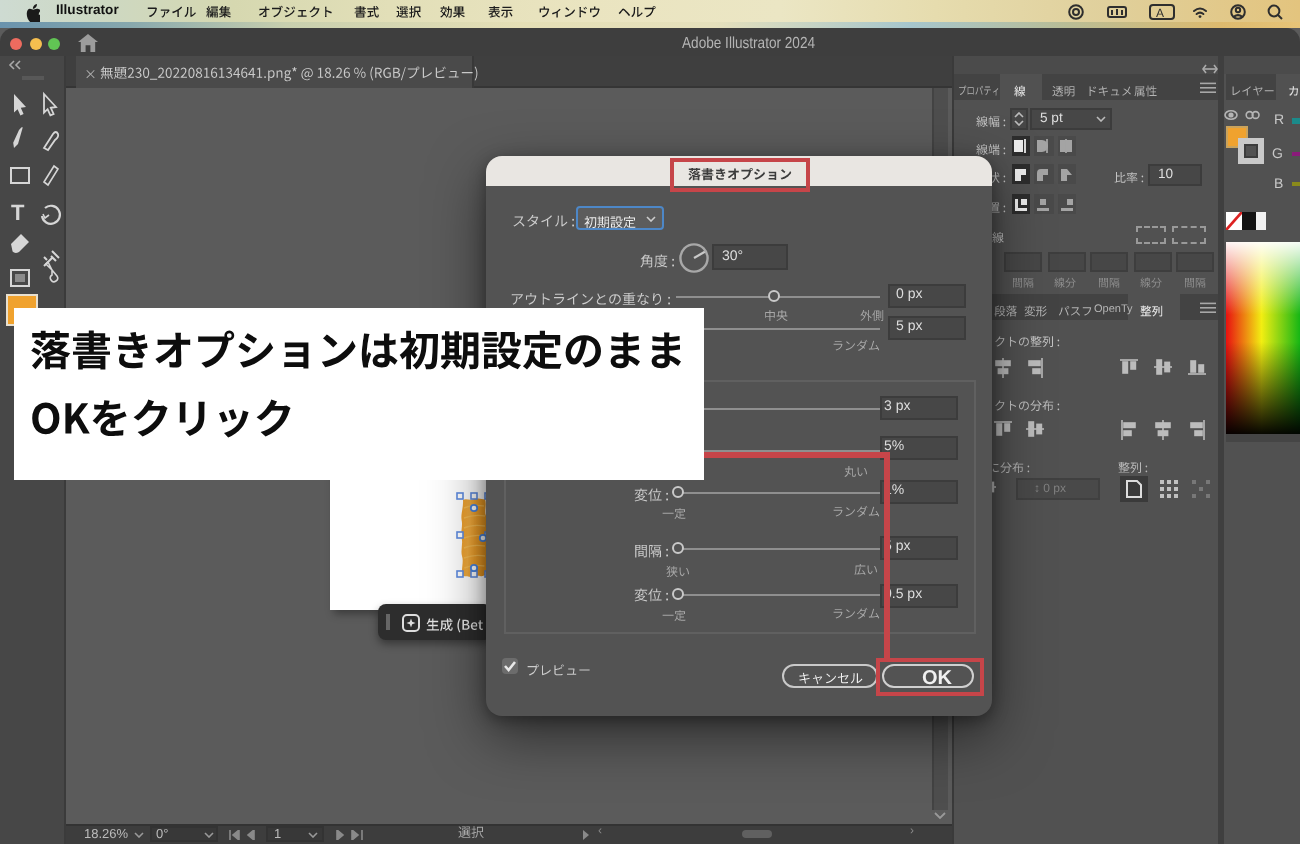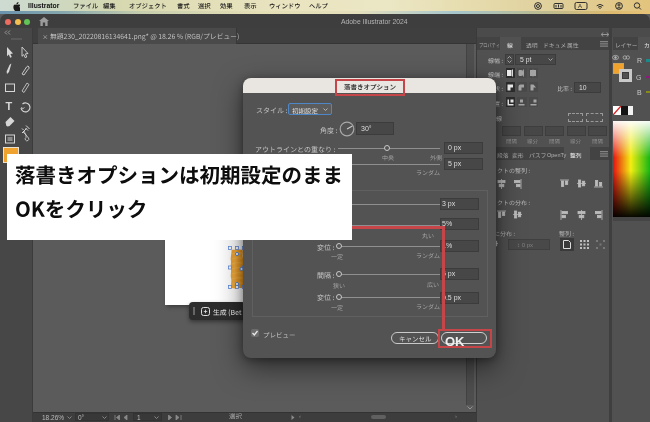--- a/index.html
+++ b/index.html
@@ -579,21 +579,21 @@
     <path d="M1.5 4 L3.3 6 L6.5 2" fill="none" stroke="#e8e8e8" stroke-width="1.3"></path>
   </svg>
 <svg style="position:absolute;left:262.5px;top:329.5px;" width="34" height="11" viewBox="0 0 34 11">
     <path transform="translate(0,7.5)" d="M5.2 -4.7Q5.2 -4.5 5.4 -4.4Q5.5 -4.2 5.7 -4.2Q5.8 -4.2 6.0 -4.4Q6.1 -4.5 6.1 -4.7Q6.1 -4.8 6.0 -5.0Q5.8 -5.1 5.7 -5.1Q5.5 -5.1 5.4 -5.0Q5.2 -4.8 5.2 -4.7ZM4.9 -4.7Q4.9 -4.9 5.0 -5.0Q5.1 -5.2 5.3 -5.3Q5.5 -5.4 5.7 -5.4Q5.9 -5.4 6.0 -5.3Q6.2 -5.2 6.3 -5.0Q6.4 -4.9 6.4 -4.7Q6.4 -4.5 6.3 -4.3Q6.2 -4.1 6.0 -4.0Q5.9 -3.9 5.7 -3.9Q5.5 -3.9 5.3 -4.0Q5.1 -4.1 5.0 -4.3Q4.9 -4.5 4.9 -4.7ZM5.5 -4.2Q5.5 -4.2 5.4 -4.1Q5.4 -4.0 5.4 -3.9Q5.4 -3.7 5.3 -3.3Q5.2 -3.0 5.1 -2.7Q4.9 -2.4 4.8 -2.1Q4.6 -1.8 4.4 -1.5Q4.1 -1.1 3.8 -0.8Q3.4 -0.5 2.9 -0.2Q2.5 0.0 1.9 0.2L1.4 -0.3Q2.1 -0.4 2.5 -0.7Q3.0 -0.9 3.3 -1.2Q3.7 -1.5 4.0 -1.8Q4.2 -2.1 4.4 -2.5Q4.5 -2.9 4.7 -3.2Q4.8 -3.6 4.8 -3.9Q4.7 -3.9 4.5 -3.9Q4.2 -3.9 3.9 -3.9Q3.5 -3.9 3.2 -3.9Q2.8 -3.9 2.4 -3.9Q2.1 -3.9 1.8 -3.9Q1.6 -3.9 1.5 -3.9Q1.3 -3.9 1.1 -3.9Q1.0 -3.9 0.8 -3.9V-4.5Q0.9 -4.5 1.0 -4.5Q1.2 -4.5 1.3 -4.5Q1.4 -4.5 1.5 -4.5Q1.6 -4.5 1.8 -4.5Q2.0 -4.5 2.3 -4.5Q2.5 -4.5 2.8 -4.5Q3.2 -4.5 3.5 -4.5Q3.8 -4.5 4.0 -4.5Q4.3 -4.5 4.5 -4.5Q4.7 -4.5 4.8 -4.5Q4.8 -4.5 4.9 -4.5Q5.0 -4.5 5.1 -4.5Z M7.9 -0.2Q8.0 -0.3 8.0 -0.4Q8.0 -0.4 8.0 -0.5Q8.0 -0.6 8.0 -0.9Q8.0 -1.2 8.0 -1.5Q8.0 -1.9 8.0 -2.3Q8.0 -2.7 8.0 -3.1Q8.0 -3.5 8.0 -3.8Q8.0 -4.1 8.0 -4.2Q8.0 -4.3 8.0 -4.4Q8.0 -4.6 8.0 -4.7Q8.0 -4.8 8.0 -4.8H8.6Q8.6 -4.7 8.6 -4.6Q8.5 -4.4 8.5 -4.2Q8.5 -4.1 8.5 -3.9Q8.5 -3.6 8.5 -3.3Q8.5 -3.0 8.5 -2.6Q8.5 -2.3 8.5 -2.0Q8.5 -1.6 8.5 -1.3Q8.5 -1.0 8.5 -0.8Q8.5 -0.6 8.5 -0.6Q9.0 -0.7 9.5 -0.9Q10.0 -1.1 10.5 -1.4Q11.0 -1.7 11.4 -2.0Q11.8 -2.4 12.1 -2.8L12.4 -2.3Q11.8 -1.5 10.8 -0.9Q9.8 -0.4 8.6 0.0Q8.5 0.0 8.5 0.0Q8.4 0.1 8.3 0.1Z M17.7 -5.1Q17.8 -5.0 17.9 -4.8Q18.0 -4.7 18.1 -4.5Q18.2 -4.3 18.3 -4.2L17.9 -4.0Q17.8 -4.2 17.7 -4.5Q17.5 -4.8 17.4 -4.9ZM18.4 -5.4Q18.5 -5.2 18.6 -5.1Q18.7 -4.9 18.8 -4.8Q18.9 -4.6 19.0 -4.5L18.6 -4.3Q18.5 -4.5 18.4 -4.8Q18.2 -5.0 18.1 -5.2ZM14.8 -4.9Q14.8 -4.8 14.8 -4.6Q14.8 -4.5 14.8 -4.4Q14.8 -4.3 14.8 -4.0Q14.8 -3.8 14.8 -3.4Q14.8 -3.1 14.8 -2.7Q14.8 -2.3 14.8 -1.9Q14.8 -1.6 14.8 -1.3Q14.8 -1.0 14.8 -0.9Q14.8 -0.7 14.9 -0.6Q15.0 -0.5 15.2 -0.4Q15.4 -0.4 15.6 -0.4Q15.9 -0.4 16.1 -0.4Q16.4 -0.4 16.7 -0.4Q17.0 -0.4 17.3 -0.4Q17.6 -0.5 17.8 -0.5Q18.1 -0.5 18.3 -0.6V0.0Q18.0 0.0 17.6 0.1Q17.3 0.1 16.8 0.1Q16.4 0.1 16.1 0.1Q15.8 0.1 15.5 0.1Q15.2 0.1 15.0 0.1Q14.7 0.0 14.5 -0.2Q14.2 -0.4 14.2 -0.8Q14.2 -0.9 14.2 -1.2Q14.2 -1.5 14.2 -1.9Q14.2 -2.3 14.2 -2.7Q14.2 -3.1 14.2 -3.4Q14.2 -3.8 14.2 -4.0Q14.2 -4.3 14.2 -4.4Q14.2 -4.4 14.2 -4.5Q14.2 -4.6 14.2 -4.7Q14.2 -4.8 14.2 -4.9ZM14.5 -2.8Q14.8 -2.9 15.2 -3.0Q15.5 -3.1 15.9 -3.2Q16.3 -3.3 16.6 -3.4Q17.0 -3.6 17.3 -3.7Q17.4 -3.7 17.5 -3.8Q17.7 -3.9 17.8 -4.0L18.1 -3.4Q17.9 -3.4 17.7 -3.3Q17.6 -3.2 17.4 -3.2Q17.1 -3.1 16.8 -2.9Q16.4 -2.8 16.0 -2.7Q15.6 -2.6 15.2 -2.5Q14.8 -2.4 14.5 -2.3Z M24.3 -3.1Q24.3 -3.0 24.3 -3.0Q24.3 -2.9 24.2 -2.9Q24.2 -2.7 24.2 -2.5Q24.2 -2.2 24.1 -1.9Q24.1 -1.6 24.0 -1.3Q24.0 -1.0 23.9 -0.8Q23.9 -0.5 23.9 -0.4H23.3Q23.4 -0.5 23.4 -0.7Q23.4 -1.0 23.5 -1.2Q23.5 -1.5 23.6 -1.8Q23.6 -2.1 23.6 -2.4Q23.7 -2.6 23.7 -2.7Q23.5 -2.7 23.3 -2.7Q23.1 -2.7 22.8 -2.7Q22.5 -2.7 22.3 -2.7Q22.0 -2.7 21.8 -2.7Q21.7 -2.7 21.6 -2.7Q21.5 -2.7 21.3 -2.7Q21.2 -2.7 21.1 -2.7V-3.3Q21.2 -3.3 21.2 -3.3Q21.3 -3.2 21.4 -3.2Q21.5 -3.2 21.6 -3.2Q21.7 -3.2 21.9 -3.2Q22.0 -3.2 22.3 -3.2Q22.5 -3.2 22.8 -3.2Q23.0 -3.2 23.3 -3.2Q23.5 -3.2 23.6 -3.2Q23.6 -3.2 23.7 -3.2Q23.8 -3.3 23.8 -3.3Q23.9 -3.3 23.9 -3.3ZM20.5 -0.6Q20.6 -0.6 20.7 -0.6Q20.9 -0.6 21.0 -0.6Q21.1 -0.6 21.4 -0.6Q21.6 -0.6 22.0 -0.6Q22.4 -0.6 22.8 -0.6Q23.2 -0.6 23.6 -0.6Q23.9 -0.6 24.2 -0.6Q24.5 -0.6 24.6 -0.6Q24.7 -0.6 24.8 -0.6Q25.0 -0.6 25.1 -0.6V-0.1Q25.0 -0.1 24.9 -0.1Q24.8 -0.1 24.7 -0.1Q24.6 -0.1 24.6 -0.1Q24.5 -0.1 24.2 -0.1Q23.9 -0.1 23.6 -0.1Q23.2 -0.1 22.8 -0.1Q22.4 -0.1 22.0 -0.1Q21.6 -0.1 21.4 -0.1Q21.1 -0.1 21.0 -0.1Q20.9 -0.1 20.7 -0.1Q20.6 -0.1 20.5 -0.1Z M26.7 -2.8Q26.8 -2.8 26.9 -2.8Q27.0 -2.8 27.2 -2.8Q27.4 -2.8 27.6 -2.8Q27.7 -2.8 27.9 -2.8Q28.1 -2.8 28.4 -2.8Q28.7 -2.8 29.0 -2.8Q29.3 -2.8 29.7 -2.8Q30.0 -2.8 30.3 -2.8Q30.6 -2.8 30.8 -2.8Q31.0 -2.8 31.1 -2.8Q31.4 -2.8 31.5 -2.8Q31.7 -2.8 31.8 -2.8V-2.2Q31.7 -2.2 31.5 -2.2Q31.4 -2.2 31.1 -2.2Q31.0 -2.2 30.8 -2.2Q30.6 -2.2 30.3 -2.2Q30.0 -2.2 29.7 -2.2Q29.3 -2.2 29.0 -2.2Q28.7 -2.2 28.4 -2.2Q28.1 -2.2 27.9 -2.2Q27.7 -2.2 27.6 -2.2Q27.3 -2.2 27.1 -2.2Q26.8 -2.2 26.7 -2.2Z" fill="#cccccc"></path>
   </svg>
 <div class="ab" style="left:391px;top:332px;width:48px;height:11.5px;border:1px solid #c9c9c9;border-radius:6px"></div>
 <svg style="position:absolute;left:398.5px;top:333.5px;" width="34" height="11" viewBox="0 0 34 11">
     <path transform="translate(0,7.5)" d="M2.5 -4.6Q2.5 -4.7 2.5 -4.8Q2.5 -4.9 2.4 -5.0L3.0 -5.1Q3.0 -5.1 3.0 -4.9Q3.1 -4.8 3.1 -4.7Q3.1 -4.6 3.1 -4.4Q3.2 -4.2 3.2 -3.8Q3.3 -3.4 3.4 -3.0Q3.5 -2.6 3.6 -2.2Q3.6 -1.8 3.7 -1.4Q3.8 -1.0 3.8 -0.8Q3.9 -0.5 3.9 -0.4Q3.9 -0.3 4.0 -0.1Q4.0 0.0 4.1 0.2L3.5 0.3Q3.5 0.1 3.4 -0.0Q3.4 -0.2 3.4 -0.3Q3.4 -0.4 3.3 -0.7Q3.3 -0.9 3.2 -1.3Q3.1 -1.6 3.0 -2.1Q3.0 -2.5 2.9 -2.9Q2.8 -3.3 2.7 -3.7Q2.7 -4.0 2.6 -4.3Q2.6 -4.5 2.5 -4.6ZM0.7 -3.7Q0.8 -3.7 1.0 -3.7Q1.1 -3.7 1.3 -3.7Q1.4 -3.7 1.7 -3.8Q1.9 -3.8 2.3 -3.8Q2.6 -3.9 3.0 -4.0Q3.3 -4.0 3.7 -4.1Q4.0 -4.1 4.3 -4.2Q4.5 -4.2 4.7 -4.2Q4.8 -4.3 5.0 -4.3Q5.1 -4.3 5.2 -4.4L5.3 -3.8Q5.2 -3.8 5.1 -3.8Q4.9 -3.8 4.8 -3.7Q4.6 -3.7 4.4 -3.7Q4.1 -3.6 3.7 -3.6Q3.4 -3.5 3.0 -3.5Q2.7 -3.4 2.3 -3.4Q2.0 -3.3 1.8 -3.3Q1.5 -3.2 1.4 -3.2Q1.2 -3.2 1.1 -3.1Q1.0 -3.1 0.8 -3.1ZM0.7 -1.8Q0.8 -1.8 1.0 -1.8Q1.1 -1.8 1.3 -1.8Q1.4 -1.9 1.7 -1.9Q2.0 -2.0 2.4 -2.0Q2.8 -2.1 3.2 -2.1Q3.6 -2.2 4.0 -2.3Q4.3 -2.3 4.6 -2.4Q5.0 -2.4 5.2 -2.5Q5.3 -2.5 5.5 -2.5Q5.6 -2.6 5.7 -2.6L5.8 -2.1Q5.7 -2.1 5.6 -2.0Q5.4 -2.0 5.3 -2.0Q5.0 -1.9 4.7 -1.9Q4.4 -1.8 4.0 -1.8Q3.6 -1.7 3.2 -1.6Q2.9 -1.6 2.5 -1.5Q2.1 -1.5 1.8 -1.4Q1.6 -1.4 1.4 -1.3Q1.2 -1.3 1.1 -1.3Q0.9 -1.2 0.8 -1.2Z M9.0 -4.0Q9.0 -3.9 9.0 -3.8Q9.1 -3.7 9.1 -3.6Q9.1 -3.4 9.2 -3.1Q9.3 -2.9 9.4 -2.5Q9.5 -2.1 9.6 -1.7Q9.7 -1.4 9.8 -1.0Q9.9 -0.6 10.0 -0.4Q10.1 -0.1 10.1 -0.0Q10.1 0.1 10.1 0.1Q10.2 0.2 10.2 0.3Q10.2 0.4 10.2 0.4L9.7 0.6Q9.7 0.5 9.6 0.4Q9.6 0.2 9.6 0.1Q9.5 -0.0 9.5 -0.3Q9.4 -0.5 9.3 -0.9Q9.2 -1.3 9.1 -1.7Q9.0 -2.1 8.9 -2.4Q8.8 -2.8 8.7 -3.1Q8.6 -3.3 8.6 -3.5Q8.6 -3.6 8.5 -3.7Q8.5 -3.8 8.4 -3.8ZM12.1 -3.1Q12.0 -2.9 11.9 -2.6Q11.7 -2.4 11.5 -2.1Q11.3 -1.8 11.1 -1.6Q10.9 -1.4 10.7 -1.2L10.3 -1.4Q10.5 -1.6 10.7 -1.8Q10.9 -2.1 11.1 -2.3Q11.3 -2.6 11.4 -2.8Q11.3 -2.7 11.1 -2.7Q10.9 -2.7 10.6 -2.6Q10.3 -2.5 9.9 -2.5Q9.6 -2.4 9.2 -2.3Q8.8 -2.2 8.5 -2.2Q8.2 -2.1 7.9 -2.1Q7.7 -2.0 7.6 -2.0L7.5 -2.5Q7.6 -2.5 7.7 -2.5Q7.9 -2.5 8.0 -2.6Q8.1 -2.6 8.3 -2.6Q8.5 -2.6 8.8 -2.7Q9.1 -2.8 9.4 -2.8Q9.8 -2.9 10.1 -3.0Q10.4 -3.0 10.7 -3.1Q11.0 -3.1 11.3 -3.2Q11.5 -3.2 11.5 -3.2Q11.6 -3.3 11.7 -3.3Q11.7 -3.3 11.8 -3.3Z M14.5 -4.8Q14.6 -4.6 14.9 -4.5Q15.1 -4.3 15.3 -4.1Q15.6 -3.9 15.8 -3.7Q16.0 -3.6 16.1 -3.4L15.7 -3.0Q15.6 -3.1 15.4 -3.3Q15.2 -3.5 15.0 -3.7Q14.7 -3.9 14.5 -4.1Q14.3 -4.2 14.1 -4.4ZM13.9 -0.4Q14.5 -0.5 15.0 -0.6Q15.4 -0.8 15.8 -1.0Q16.2 -1.2 16.5 -1.4Q17.0 -1.7 17.4 -2.1Q17.9 -2.5 18.2 -2.9Q18.5 -3.4 18.7 -3.8L19.0 -3.2Q18.8 -2.8 18.5 -2.4Q18.1 -2.0 17.7 -1.6Q17.3 -1.2 16.8 -0.9Q16.5 -0.7 16.1 -0.5Q15.7 -0.3 15.3 -0.1Q14.8 0.0 14.3 0.1Z M21.5 -0.8Q21.5 -1.0 21.5 -1.3Q21.5 -1.5 21.5 -1.9Q21.5 -2.2 21.5 -2.6Q21.5 -3.0 21.5 -3.3Q21.5 -3.7 21.5 -4.0Q21.5 -4.3 21.5 -4.4Q21.5 -4.5 21.5 -4.6Q21.5 -4.7 21.5 -4.8Q21.5 -4.9 21.4 -5.0H22.1Q22.0 -4.9 22.0 -4.7Q22.0 -4.6 22.0 -4.4Q22.0 -4.3 22.0 -4.0Q22.0 -3.7 22.0 -3.4Q22.0 -3.0 22.0 -2.7Q22.0 -2.3 22.0 -2.0Q22.0 -1.7 22.0 -1.4Q22.0 -1.1 22.0 -1.0Q22.0 -0.8 22.1 -0.6Q22.2 -0.5 22.4 -0.4Q22.6 -0.4 23.0 -0.4Q23.3 -0.4 23.7 -0.4Q24.0 -0.4 24.3 -0.5Q24.7 -0.5 25.0 -0.6L25.0 -0.0Q24.7 0.0 24.4 0.1Q24.0 0.1 23.7 0.1Q23.3 0.1 22.9 0.1Q22.5 0.1 22.2 0.1Q21.9 0.0 21.7 -0.1Q21.6 -0.2 21.5 -0.4Q21.5 -0.6 21.5 -0.8ZM25.3 -3.7Q25.2 -3.7 25.2 -3.6Q25.1 -3.5 25.1 -3.5Q25.0 -3.3 24.8 -3.0Q24.7 -2.8 24.5 -2.5Q24.3 -2.3 24.2 -2.0Q24.0 -1.8 23.8 -1.6L23.3 -1.9Q23.6 -2.1 23.8 -2.4Q24.0 -2.7 24.2 -2.9Q24.4 -3.2 24.5 -3.4Q24.4 -3.4 24.2 -3.3Q24.0 -3.3 23.6 -3.2Q23.3 -3.2 22.9 -3.1Q22.5 -3.0 22.0 -2.9Q21.6 -2.8 21.2 -2.7Q20.8 -2.7 20.5 -2.6Q20.2 -2.5 20.0 -2.5L19.9 -3.0Q20.1 -3.1 20.4 -3.1Q20.7 -3.2 21.1 -3.2Q21.5 -3.3 21.9 -3.4Q22.3 -3.5 22.8 -3.6Q23.2 -3.6 23.5 -3.7Q23.9 -3.8 24.2 -3.8Q24.4 -3.9 24.5 -3.9Q24.6 -3.9 24.7 -4.0Q24.8 -4.0 24.9 -4.0Z M29.4 -0.1Q29.4 -0.2 29.4 -0.3Q29.4 -0.4 29.4 -0.5Q29.4 -0.6 29.4 -0.8Q29.4 -1.0 29.4 -1.3Q29.4 -1.7 29.4 -2.0Q29.4 -2.4 29.4 -2.8Q29.4 -3.2 29.4 -3.5Q29.4 -3.8 29.4 -4.1Q29.4 -4.3 29.4 -4.4Q29.4 -4.6 29.4 -4.7Q29.4 -4.8 29.4 -4.9H30.0Q30.0 -4.8 30.0 -4.7Q30.0 -4.6 30.0 -4.4Q30.0 -4.3 30.0 -4.1Q30.0 -3.8 30.0 -3.5Q30.0 -3.2 30.0 -2.8Q30.0 -2.4 30.0 -2.1Q30.0 -1.7 30.0 -1.4Q30.0 -1.1 30.0 -0.9Q30.0 -0.7 30.0 -0.6Q30.3 -0.8 30.6 -1.0Q31.0 -1.3 31.3 -1.6Q31.6 -1.9 31.9 -2.2L32.2 -1.8Q31.9 -1.4 31.5 -1.1Q31.2 -0.7 30.8 -0.5Q30.4 -0.2 30.0 0.0Q29.9 0.0 29.8 0.1Q29.8 0.1 29.7 0.1ZM26.4 -0.2Q26.8 -0.5 27.1 -0.9Q27.4 -1.3 27.6 -1.8Q27.6 -2.0 27.7 -2.3Q27.7 -2.7 27.7 -3.0Q27.7 -3.4 27.7 -3.8Q27.8 -4.1 27.8 -4.4Q27.8 -4.5 27.7 -4.6Q27.7 -4.8 27.7 -4.9H28.3Q28.3 -4.8 28.3 -4.7Q28.3 -4.7 28.3 -4.6Q28.3 -4.5 28.3 -4.4Q28.3 -4.1 28.3 -3.7Q28.3 -3.4 28.2 -3.0Q28.2 -2.6 28.2 -2.2Q28.1 -1.9 28.1 -1.6Q27.9 -1.1 27.6 -0.6Q27.3 -0.2 26.9 0.2Z" fill="#eeeeee"></path>
   </svg>
 <div class="ab" style="left:441px;top:332px;width:46px;height:11.5px;border:1px solid #d0d0d0;border-radius:6px"></div>
-<div class="ab" style="left:445px;top:333.5px;font-size:13px;font-weight:bold;color:#f0f0f0">OK</div>
+<div class="ab" style="left:461px;top:333.5px;font-size:10px;font-weight:bold;color:#f0f0f0">OK</div>
 <div class="ab" style="left:7px;top:154px;width:345px;height:86px;background:#ffffff"></div>
 <svg style="position:absolute;left:15px;top:159.2px;" width="330" height="31" viewBox="0 0 330 31">
     <path transform="translate(0,23.8)" d="M9.3 -0.9H16.1V1.0H9.3ZM10.4 -11.9H16.8V-10.1H10.4ZM7.6 -4.6H17.8V1.8H15.4V-2.7H10.0V1.8H7.6ZM10.4 -10.4Q11.2 -9.7 12.3 -9.1Q13.4 -8.4 14.7 -7.9Q16.0 -7.3 17.4 -6.9Q18.8 -6.5 20.2 -6.2Q19.8 -5.9 19.4 -5.3Q19.0 -4.7 18.7 -4.2Q17.3 -4.6 15.9 -5.1Q14.5 -5.6 13.1 -6.3Q11.8 -6.9 10.6 -7.7Q9.4 -8.5 8.5 -9.4ZM16.3 -11.9H16.8L17.1 -12.0L18.7 -11.0Q17.8 -9.6 16.5 -8.5Q15.2 -7.4 13.6 -6.5Q12.0 -5.6 10.3 -5.0Q8.6 -4.3 6.8 -3.9Q6.6 -4.3 6.3 -4.9Q5.9 -5.5 5.6 -5.9Q7.2 -6.2 8.8 -6.7Q10.5 -7.2 11.9 -8.0Q13.4 -8.7 14.5 -9.6Q15.7 -10.5 16.3 -11.5ZM1.0 -0.1Q1.6 -0.6 2.3 -1.4Q3.0 -2.1 3.7 -3.0Q4.4 -3.9 5.1 -4.7L6.6 -2.9Q6.0 -2.2 5.3 -1.3Q4.7 -0.5 4.0 0.3Q3.4 1.1 2.7 1.8ZM1.9 -11.5 3.3 -13.1Q3.9 -12.9 4.5 -12.5Q5.2 -12.1 5.8 -11.8Q6.4 -11.4 6.9 -11.1L5.4 -9.3Q5.0 -9.6 4.4 -10.0Q3.8 -10.3 3.1 -10.7Q2.5 -11.1 1.9 -11.5ZM0.6 -7.4 2.0 -9.1Q2.6 -8.8 3.3 -8.4Q3.9 -8.1 4.6 -7.7Q5.2 -7.3 5.6 -7.0L4.1 -5.1Q3.7 -5.5 3.1 -5.9Q2.5 -6.3 1.9 -6.7Q1.2 -7.1 0.6 -7.4ZM10.2 -13.3 12.5 -12.8Q11.5 -11.3 10.2 -9.8Q9.0 -8.4 7.3 -7.1Q7.0 -7.5 6.5 -7.9Q6.0 -8.4 5.6 -8.6Q7.1 -9.6 8.3 -10.9Q9.5 -12.2 10.2 -13.3ZM5.4 -17.4H7.8V-12.8H5.4ZM12.5 -17.4H14.9V-12.8H12.5ZM1.1 -16.3H19.4V-14.1H1.1Z M24.1 -4.8H37.7V1.9H35.2V-3.2H26.4V1.9H24.1ZM25.3 -2.5H36.1V-1.1H25.3ZM25.3 -0.3H36.1V1.3H25.3ZM29.4 -17.5H31.9V-6.0H29.4ZM23.6 -16.2H37.6V-10.1H23.4V-11.5H35.2V-14.7H23.6ZM21.5 -14.0H40.0V-12.3H21.5ZM22.9 -9.4H38.5V-7.9H22.9ZM21.5 -7.1H40.0V-5.4H21.5Z M44.4 -14.7Q46.6 -14.5 48.5 -14.4Q50.4 -14.4 52.0 -14.5Q53.4 -14.6 54.7 -14.8Q56.0 -15.1 57.3 -15.5L57.6 -13.1Q56.5 -12.8 55.2 -12.6Q53.9 -12.4 52.6 -12.2Q51.0 -12.1 48.9 -12.1Q46.9 -12.1 44.5 -12.4ZM44.0 -10.4Q45.9 -10.2 47.6 -10.2Q49.3 -10.1 50.8 -10.2Q52.3 -10.2 53.5 -10.4Q55.1 -10.5 56.3 -10.8Q57.5 -11.0 58.4 -11.3L58.8 -8.9Q57.9 -8.7 56.8 -8.4Q55.7 -8.2 54.4 -8.1Q53.1 -8.0 51.4 -7.9Q49.7 -7.8 47.9 -7.9Q46.0 -7.9 44.1 -8.0ZM50.8 -14.1Q50.7 -14.7 50.5 -15.3Q50.3 -15.8 50.1 -16.4L52.9 -16.8Q53.0 -15.8 53.2 -14.8Q53.4 -13.9 53.6 -13.1Q53.9 -12.2 54.1 -11.4Q54.4 -10.7 54.8 -9.8Q55.2 -8.9 55.7 -8.0Q56.1 -7.1 56.6 -6.4Q56.8 -6.1 57.0 -5.9Q57.2 -5.6 57.5 -5.4L56.3 -3.5Q55.7 -3.6 54.8 -3.7Q54.0 -3.8 53.1 -4.0Q52.2 -4.1 51.4 -4.1L51.6 -6.1Q52.3 -6.0 53.0 -6.0Q53.7 -5.9 54.2 -5.9Q53.4 -7.2 52.8 -8.5Q52.2 -9.8 51.8 -11.0Q51.6 -11.7 51.4 -12.2Q51.2 -12.7 51.1 -13.2Q51.0 -13.6 50.8 -14.1ZM47.9 -5.7Q47.6 -5.1 47.3 -4.6Q47.0 -4.1 47.0 -3.4Q47.0 -2.3 48.1 -1.8Q49.1 -1.3 51.2 -1.3Q52.6 -1.3 53.9 -1.4Q55.2 -1.5 56.3 -1.7L56.2 0.9Q55.1 1.1 53.8 1.2Q52.4 1.3 51.2 1.3Q49.1 1.3 47.7 0.9Q46.2 0.4 45.3 -0.5Q44.5 -1.4 44.5 -2.8Q44.5 -3.8 44.8 -4.6Q45.0 -5.4 45.4 -6.1Z M75.5 -16.4Q75.5 -16.0 75.4 -15.4Q75.4 -14.8 75.4 -14.3Q75.4 -13.5 75.4 -12.5Q75.5 -11.5 75.5 -10.3Q75.5 -9.2 75.5 -8.0Q75.6 -6.9 75.6 -5.7Q75.6 -4.5 75.6 -3.4Q75.6 -2.2 75.7 -1.2Q75.7 -0.2 75.1 0.3Q74.5 0.9 73.4 0.9Q72.4 0.9 71.6 0.9Q70.7 0.8 69.8 0.8L69.6 -1.9Q70.3 -1.8 71.0 -1.7Q71.8 -1.7 72.3 -1.7Q72.7 -1.7 72.9 -1.9Q73.0 -2.1 73.0 -2.5Q73.0 -3.2 73.0 -4.1Q73.0 -5.0 73.0 -6.1Q73.0 -7.1 73.0 -8.2Q73.0 -9.3 72.9 -10.4Q72.9 -11.5 72.9 -12.5Q72.9 -13.5 72.8 -14.3Q72.8 -15.0 72.7 -15.5Q72.7 -16.0 72.6 -16.4ZM63.8 -13.0Q64.3 -13.0 64.9 -12.9Q65.6 -12.9 66.1 -12.9Q66.4 -12.9 67.1 -12.9Q67.9 -12.9 68.9 -12.9Q69.9 -12.9 71.1 -12.9Q72.2 -12.9 73.3 -12.9Q74.5 -12.9 75.4 -12.9Q76.4 -12.9 77.1 -12.9Q77.8 -12.9 78.0 -12.9Q78.5 -12.9 79.1 -12.9Q79.8 -13.0 80.1 -13.0V-10.3Q79.6 -10.3 79.1 -10.4Q78.5 -10.4 78.1 -10.4Q77.9 -10.4 77.3 -10.4Q76.6 -10.4 75.6 -10.4Q74.6 -10.4 73.4 -10.4Q72.3 -10.4 71.1 -10.4Q69.9 -10.4 68.9 -10.4Q67.8 -10.4 67.1 -10.4Q66.4 -10.4 66.2 -10.4Q65.6 -10.4 65.0 -10.3Q64.4 -10.3 63.8 -10.3ZM62.7 -3.3Q64.3 -4.0 65.8 -5.0Q67.2 -5.9 68.5 -6.9Q69.7 -7.9 70.6 -9.0Q71.5 -10.0 72.1 -10.9L73.4 -10.9L73.4 -8.7Q72.8 -7.7 71.9 -6.7Q70.9 -5.7 69.7 -4.7Q68.5 -3.6 67.2 -2.7Q65.9 -1.8 64.6 -1.1Z M98.5 -15.0Q98.5 -14.5 98.8 -14.2Q99.2 -13.9 99.7 -13.9Q100.2 -13.9 100.5 -14.2Q100.8 -14.5 100.8 -15.0Q100.8 -15.5 100.5 -15.9Q100.2 -16.2 99.7 -16.2Q99.2 -16.2 98.8 -15.9Q98.5 -15.5 98.5 -15.0ZM97.2 -15.0Q97.2 -15.7 97.5 -16.3Q97.9 -16.8 98.4 -17.2Q99.0 -17.5 99.7 -17.5Q100.3 -17.5 100.9 -17.2Q101.4 -16.8 101.8 -16.3Q102.1 -15.7 102.1 -15.0Q102.1 -14.4 101.8 -13.8Q101.4 -13.3 100.9 -12.9Q100.3 -12.6 99.7 -12.6Q99.0 -12.6 98.4 -12.9Q97.9 -13.3 97.5 -13.8Q97.2 -14.4 97.2 -15.0ZM99.7 -13.4Q99.6 -13.1 99.4 -12.7Q99.3 -12.3 99.2 -12.0Q99.1 -11.2 98.8 -10.3Q98.5 -9.4 98.2 -8.4Q97.8 -7.4 97.3 -6.4Q96.8 -5.4 96.2 -4.5Q95.2 -3.3 94.0 -2.2Q92.8 -1.2 91.3 -0.3Q89.8 0.5 87.9 1.1L85.7 -1.3Q87.7 -1.8 89.2 -2.5Q90.7 -3.2 91.8 -4.2Q92.9 -5.1 93.7 -6.1Q94.4 -7.0 94.9 -8.0Q95.4 -9.0 95.7 -10.0Q96.0 -11.0 96.1 -11.9Q95.8 -11.9 95.1 -11.9Q94.4 -11.9 93.5 -11.9Q92.5 -11.9 91.5 -11.9Q90.4 -11.9 89.5 -11.9Q88.5 -11.9 87.7 -11.9Q87.0 -11.9 86.6 -11.9Q85.9 -11.9 85.2 -11.9Q84.5 -11.9 84.1 -11.8V-14.7Q84.5 -14.7 84.9 -14.6Q85.3 -14.6 85.8 -14.6Q86.3 -14.6 86.6 -14.6Q86.9 -14.6 87.5 -14.6Q88.1 -14.6 88.9 -14.6Q89.7 -14.6 90.6 -14.6Q91.5 -14.6 92.3 -14.6Q93.2 -14.6 94.0 -14.6Q94.7 -14.6 95.3 -14.6Q95.8 -14.6 96.1 -14.6Q96.4 -14.6 96.8 -14.6Q97.3 -14.6 97.7 -14.7Z M108.8 -16.2Q109.3 -16.0 110.0 -15.6Q110.6 -15.2 111.3 -14.8Q111.9 -14.3 112.5 -14.0Q113.1 -13.6 113.5 -13.3L112.0 -11.0Q111.6 -11.3 111.0 -11.7Q110.4 -12.1 109.7 -12.5Q109.1 -12.9 108.5 -13.3Q107.8 -13.7 107.3 -14.0ZM105.0 -1.7Q106.2 -1.9 107.4 -2.2Q108.6 -2.5 109.7 -2.9Q110.9 -3.4 112.0 -4.0Q113.7 -5.0 115.3 -6.2Q116.8 -7.4 118.0 -8.8Q119.2 -10.2 120.0 -11.7L121.6 -8.9Q120.1 -6.8 118.0 -4.9Q115.9 -3.0 113.4 -1.5Q112.4 -0.9 111.1 -0.4Q109.9 0.1 108.7 0.5Q107.5 0.9 106.6 1.0ZM105.7 -11.6Q106.2 -11.3 106.8 -10.9Q107.5 -10.5 108.1 -10.1Q108.8 -9.7 109.4 -9.3Q110.0 -9.0 110.4 -8.7L108.9 -6.4Q108.4 -6.7 107.8 -7.1Q107.2 -7.4 106.6 -7.9Q106.0 -8.3 105.3 -8.7Q104.7 -9.0 104.2 -9.3Z M127.4 -11.6Q127.6 -11.6 128.1 -11.5Q128.5 -11.5 129.0 -11.5Q129.5 -11.5 129.9 -11.5Q130.4 -11.5 131.2 -11.5Q132.0 -11.5 132.9 -11.5Q133.8 -11.5 134.7 -11.5Q135.6 -11.5 136.4 -11.5Q137.1 -11.5 137.7 -11.5Q138.0 -11.5 138.5 -11.5Q139.0 -11.5 139.2 -11.5Q139.2 -11.3 139.2 -10.9Q139.2 -10.5 139.2 -10.1Q139.2 -9.9 139.2 -9.2Q139.2 -8.5 139.2 -7.5Q139.2 -6.4 139.2 -5.3Q139.2 -4.2 139.2 -3.1Q139.2 -2.0 139.2 -1.1Q139.2 -0.3 139.2 0.1Q139.2 0.4 139.2 0.8Q139.2 1.3 139.2 1.5H136.7Q136.7 1.3 136.7 0.8Q136.7 0.3 136.7 0.0Q136.7 -0.5 136.7 -1.3Q136.7 -2.2 136.7 -3.1Q136.7 -4.1 136.7 -5.1Q136.7 -6.1 136.7 -7.0Q136.7 -7.8 136.7 -8.4Q136.7 -9.0 136.7 -9.2Q136.5 -9.2 136.0 -9.2Q135.6 -9.2 134.9 -9.2Q134.3 -9.2 133.6 -9.2Q132.9 -9.2 132.2 -9.2Q131.5 -9.2 130.9 -9.2Q130.3 -9.2 129.9 -9.2Q129.5 -9.2 129.0 -9.2Q128.5 -9.2 128.1 -9.1Q127.6 -9.1 127.4 -9.1ZM127.9 -6.8Q128.3 -6.7 128.9 -6.7Q129.6 -6.7 130.1 -6.7Q130.4 -6.7 131.0 -6.7Q131.6 -6.7 132.5 -6.7Q133.3 -6.7 134.2 -6.7Q135.1 -6.7 135.8 -6.7Q136.6 -6.7 137.2 -6.7Q137.7 -6.7 137.9 -6.7V-4.4Q137.7 -4.4 137.2 -4.4Q136.6 -4.4 135.8 -4.4Q135.1 -4.4 134.2 -4.4Q133.3 -4.4 132.5 -4.4Q131.6 -4.4 131.0 -4.4Q130.4 -4.4 130.1 -4.4Q129.6 -4.4 128.9 -4.4Q128.3 -4.4 127.9 -4.3ZM127.1 -1.7Q127.4 -1.7 127.9 -1.7Q128.4 -1.7 128.9 -1.7Q129.2 -1.7 129.9 -1.7Q130.7 -1.7 131.6 -1.7Q132.5 -1.7 133.5 -1.7Q134.5 -1.7 135.5 -1.7Q136.4 -1.7 137.0 -1.7Q137.7 -1.7 137.9 -1.7V0.7Q137.6 0.7 136.9 0.7Q136.3 0.7 135.3 0.7Q134.4 0.7 133.4 0.7Q132.5 0.7 131.5 0.7Q130.6 0.7 129.9 0.7Q129.2 0.7 128.9 0.7Q128.5 0.7 127.9 0.7Q127.4 0.8 127.1 0.8Z M148.4 -15.6Q149.0 -15.2 149.7 -14.7Q150.4 -14.1 151.2 -13.5Q151.9 -12.9 152.6 -12.3Q153.3 -11.7 153.7 -11.2L151.6 -9.1Q151.2 -9.5 150.6 -10.1Q150.0 -10.7 149.2 -11.4Q148.5 -12.0 147.8 -12.6Q147.1 -13.1 146.5 -13.5ZM145.9 -1.9Q147.5 -2.2 148.9 -2.6Q150.3 -3.0 151.5 -3.5Q152.7 -4.0 153.7 -4.6Q155.5 -5.7 156.9 -7.0Q158.4 -8.3 159.5 -9.8Q160.6 -11.2 161.2 -12.6L162.8 -9.7Q162.0 -8.3 160.9 -6.9Q159.7 -5.6 158.3 -4.3Q156.9 -3.1 155.2 -2.1Q154.2 -1.5 153.0 -0.9Q151.7 -0.3 150.4 0.1Q149.1 0.5 147.6 0.8Z M172.0 -12.6Q172.9 -12.5 173.8 -12.5Q174.7 -12.4 175.6 -12.4Q177.5 -12.4 179.3 -12.6Q181.2 -12.7 182.8 -13.1V-10.5Q181.2 -10.3 179.3 -10.2Q177.5 -10.0 175.6 -10.0Q174.7 -10.0 173.8 -10.1Q172.9 -10.1 172.0 -10.1ZM179.8 -16.1Q179.8 -15.8 179.7 -15.4Q179.7 -15.1 179.7 -14.7Q179.7 -14.4 179.6 -13.8Q179.6 -13.3 179.6 -12.6Q179.6 -11.9 179.6 -11.2Q179.6 -9.8 179.7 -8.5Q179.7 -7.3 179.8 -6.3Q179.8 -5.3 179.9 -4.4Q179.9 -3.5 179.9 -2.8Q179.9 -2.0 179.7 -1.3Q179.5 -0.6 179.0 -0.1Q178.6 0.4 177.8 0.7Q177.0 0.9 175.9 0.9Q173.8 0.9 172.5 0.1Q171.3 -0.8 171.3 -2.4Q171.3 -3.4 171.9 -4.2Q172.4 -5.0 173.5 -5.5Q174.5 -5.9 175.9 -5.9Q177.3 -5.9 178.5 -5.6Q179.7 -5.3 180.7 -4.8Q181.7 -4.3 182.4 -3.7Q183.2 -3.1 183.8 -2.5L182.4 -0.4Q181.2 -1.5 180.1 -2.3Q179.0 -3.1 177.9 -3.5Q176.8 -3.9 175.7 -3.9Q174.8 -3.9 174.3 -3.6Q173.7 -3.3 173.7 -2.7Q173.7 -2.0 174.3 -1.8Q174.8 -1.5 175.6 -1.5Q176.3 -1.5 176.6 -1.7Q177.0 -1.9 177.2 -2.3Q177.3 -2.7 177.3 -3.3Q177.3 -3.9 177.3 -4.7Q177.2 -5.6 177.2 -6.7Q177.1 -7.7 177.1 -8.9Q177.0 -10.0 177.0 -11.1Q177.0 -12.3 177.0 -13.3Q177.0 -14.2 177.0 -14.7Q177.0 -14.9 177.0 -15.3Q176.9 -15.7 176.9 -16.1ZM169.8 -15.8Q169.7 -15.6 169.6 -15.3Q169.5 -14.9 169.4 -14.5Q169.4 -14.2 169.3 -14.0Q169.2 -13.6 169.1 -12.8Q169.0 -12.1 168.8 -11.2Q168.7 -10.3 168.6 -9.3Q168.5 -8.4 168.4 -7.5Q168.3 -6.7 168.3 -6.1Q168.3 -5.8 168.4 -5.4Q168.4 -5.0 168.4 -4.7Q168.6 -5.1 168.7 -5.4Q168.9 -5.8 169.0 -6.1Q169.2 -6.5 169.3 -6.8L170.6 -5.8Q170.3 -5.0 170.0 -4.1Q169.7 -3.1 169.5 -2.3Q169.3 -1.5 169.1 -0.9Q169.1 -0.7 169.1 -0.4Q169.0 -0.2 169.0 0.0Q169.0 0.2 169.0 0.4Q169.0 0.6 169.1 0.9L166.7 1.0Q166.4 -0.0 166.2 -1.7Q165.9 -3.4 165.9 -5.5Q165.9 -6.7 166.0 -7.9Q166.1 -9.2 166.3 -10.4Q166.4 -11.5 166.5 -12.5Q166.7 -13.5 166.8 -14.1Q166.8 -14.5 166.9 -15.0Q167.0 -15.6 167.0 -16.1Z M193.0 -15.8H202.4V-13.5H193.0ZM201.5 -15.8H204.0Q204.0 -15.8 204.0 -15.6Q204.0 -15.4 204.0 -15.1Q204.0 -14.8 204.0 -14.6Q203.9 -10.7 203.8 -8.0Q203.7 -5.4 203.6 -3.6Q203.5 -1.9 203.3 -1.0Q203.1 0.0 202.8 0.4Q202.4 1.0 201.9 1.3Q201.5 1.5 200.9 1.7Q200.4 1.8 199.6 1.8Q198.8 1.8 198.0 1.8Q197.9 1.2 197.7 0.5Q197.5 -0.2 197.2 -0.8Q198.0 -0.7 198.7 -0.7Q199.3 -0.7 199.7 -0.7Q200.2 -0.7 200.5 -1.1Q200.7 -1.4 200.9 -2.3Q201.0 -3.2 201.1 -4.8Q201.3 -6.5 201.3 -9.0Q201.4 -11.6 201.5 -15.2ZM196.0 -14.8H198.5Q198.4 -12.9 198.3 -11.0Q198.2 -9.0 198.0 -7.2Q197.7 -5.4 197.1 -3.8Q196.5 -2.1 195.6 -0.7Q194.6 0.7 193.1 1.9Q192.8 1.4 192.3 0.8Q191.8 0.3 191.3 -0.1Q192.7 -1.0 193.5 -2.3Q194.4 -3.5 194.9 -5.0Q195.4 -6.5 195.6 -8.1Q195.8 -9.7 195.9 -11.4Q195.9 -13.1 196.0 -14.8ZM188.1 -6.8 190.5 -9.7V1.8H188.1ZM185.4 -13.8H191.6V-11.6H185.4ZM188.1 -17.4H190.5V-12.6H188.1ZM190.3 -8.4Q190.5 -8.2 191.0 -7.8Q191.5 -7.3 192.0 -6.8Q192.6 -6.3 193.1 -5.8Q193.5 -5.4 193.7 -5.2L192.3 -3.3Q192.0 -3.7 191.6 -4.3Q191.1 -4.8 190.7 -5.4Q190.2 -5.9 189.8 -6.4Q189.3 -6.9 189.0 -7.3ZM190.9 -13.8H191.4L191.8 -13.9L193.2 -13.0Q192.4 -11.0 191.3 -9.1Q190.2 -7.2 188.8 -5.7Q187.5 -4.1 186.1 -3.0Q186.0 -3.4 185.8 -3.8Q185.6 -4.2 185.3 -4.7Q185.1 -5.1 184.8 -5.3Q186.1 -6.2 187.3 -7.5Q188.5 -8.8 189.4 -10.3Q190.4 -11.8 190.9 -13.3ZM192.7 -9.9 194.3 -8.6Q193.6 -7.9 193.0 -7.3Q192.5 -6.6 192.0 -6.2L190.9 -7.2Q191.3 -7.7 191.8 -8.5Q192.4 -9.3 192.7 -9.9Z M217.6 -16.5H222.9V-14.3H217.6ZM217.6 -11.9H222.9V-9.7H217.6ZM217.6 -7.2H222.9V-5.0H217.6ZM221.8 -16.5H224.2V-0.9Q224.2 0.0 224.0 0.5Q223.8 1.1 223.3 1.4Q222.7 1.7 221.9 1.7Q221.1 1.8 220.0 1.8Q219.9 1.3 219.7 0.6Q219.5 -0.1 219.3 -0.5Q219.9 -0.5 220.6 -0.5Q221.2 -0.5 221.4 -0.5Q221.7 -0.5 221.8 -0.6Q221.8 -0.7 221.8 -0.9ZM216.6 -16.5H218.9V-9.0Q218.9 -7.8 218.8 -6.3Q218.7 -4.9 218.5 -3.4Q218.3 -1.9 217.9 -0.6Q217.5 0.8 216.9 1.9Q216.7 1.7 216.3 1.4Q215.9 1.1 215.6 0.9Q215.2 0.6 214.9 0.5Q215.7 -0.8 216.1 -2.5Q216.4 -4.1 216.5 -5.8Q216.6 -7.5 216.6 -9.0ZM205.9 -15.0H215.9V-12.9H205.9ZM208.5 -11.7H213.4V-9.8H208.5ZM208.5 -8.5H213.4V-6.6H208.5ZM205.6 -5.2H215.8V-3.1H205.6ZM207.5 -17.2H209.7V-4.4H207.5ZM212.2 -17.2H214.5V-4.4H212.2ZM208.2 -2.9 210.5 -2.2Q209.9 -1.1 209.1 0.0Q208.2 1.1 207.4 1.9Q207.2 1.7 206.8 1.4Q206.5 1.1 206.1 0.9Q205.7 0.6 205.4 0.4Q206.3 -0.2 207.0 -1.1Q207.7 -2.0 208.2 -2.9ZM211.2 -2.0 213.1 -3.0Q213.5 -2.6 213.9 -2.0Q214.4 -1.5 214.8 -1.0Q215.2 -0.5 215.4 -0.0L213.4 1.1Q213.2 0.7 212.8 0.2Q212.5 -0.4 212.0 -0.9Q211.6 -1.5 211.2 -2.0Z M235.4 -16.8H237.8V-14.3Q237.8 -13.4 237.6 -12.3Q237.4 -11.2 236.8 -10.3Q236.3 -9.3 235.2 -8.5Q235.0 -8.8 234.7 -9.1Q234.3 -9.4 234.0 -9.7Q233.6 -10.0 233.4 -10.1Q234.3 -10.7 234.7 -11.5Q235.2 -12.2 235.3 -12.9Q235.4 -13.7 235.4 -14.4ZM240.0 -16.8H242.4V-12.2Q242.4 -11.8 242.4 -11.7Q242.4 -11.6 242.6 -11.6Q242.7 -11.6 242.8 -11.6Q242.9 -11.6 243.0 -11.6Q243.1 -11.6 243.1 -11.6Q243.3 -11.6 243.3 -11.7Q243.4 -11.9 243.5 -12.3Q243.5 -12.8 243.5 -13.6Q243.8 -13.4 244.4 -13.1Q245.0 -12.9 245.5 -12.8Q245.4 -11.5 245.2 -10.8Q244.9 -10.1 244.5 -9.8Q244.1 -9.5 243.4 -9.5Q243.2 -9.5 243.0 -9.5Q242.8 -9.5 242.6 -9.5Q242.3 -9.5 242.2 -9.5Q241.4 -9.5 240.9 -9.8Q240.4 -10.0 240.2 -10.6Q240.0 -11.2 240.0 -12.2ZM237.4 -6.4Q238.4 -4.2 240.6 -2.6Q242.7 -1.0 245.6 -0.3Q245.3 -0.1 245.0 0.3Q244.7 0.7 244.4 1.1Q244.1 1.5 244.0 1.8Q240.9 0.9 238.7 -1.0Q236.5 -2.9 235.2 -5.7ZM242.0 -8.6H242.4L242.9 -8.7L244.5 -8.1Q243.9 -6.0 243.0 -4.4Q242.1 -2.8 240.8 -1.6Q239.6 -0.4 238.0 0.4Q236.5 1.3 234.7 1.8Q234.6 1.5 234.4 1.1Q234.1 0.7 233.9 0.3Q233.6 -0.1 233.4 -0.3Q235.0 -0.7 236.4 -1.4Q237.8 -2.1 238.9 -3.1Q240.0 -4.1 240.8 -5.4Q241.6 -6.7 242.0 -8.2ZM234.4 -8.6H242.9V-6.4H234.4ZM236.4 -16.8H241.3V-14.7H236.4ZM227.1 -11.1H233.4V-9.3H227.1ZM227.2 -16.8H233.4V-14.9H227.2ZM227.1 -8.3H233.4V-6.5H227.1ZM226.1 -14.0H234.2V-12.1H226.1ZM228.2 -5.5H233.4V0.7H228.2V-1.2H231.3V-3.5H228.2ZM227.0 -5.5H229.1V1.6H227.0Z M250.6 -11.2H261.9V-8.9H250.6ZM256.2 -6.3H263.2V-4.0H256.2ZM255.0 -9.9H257.5V0.0L255.0 -0.3ZM250.1 -7.7 252.6 -7.5Q252.2 -4.3 251.2 -1.9Q250.2 0.4 248.5 2.0Q248.3 1.7 247.9 1.4Q247.5 1.1 247.1 0.8Q246.7 0.5 246.5 0.3Q248.1 -0.9 249.0 -3.0Q249.8 -5.1 250.1 -7.7ZM252.0 -5.2Q252.5 -3.8 253.3 -2.9Q254.1 -2.0 255.1 -1.6Q256.1 -1.1 257.3 -1.0Q258.5 -0.8 259.9 -0.8Q260.2 -0.8 260.8 -0.8Q261.3 -0.8 262.0 -0.8Q262.7 -0.8 263.4 -0.8Q264.1 -0.8 264.7 -0.8Q265.4 -0.9 265.8 -0.9Q265.6 -0.6 265.4 -0.1Q265.2 0.3 265.1 0.8Q265.0 1.3 264.9 1.6H263.8H259.7Q258.0 1.6 256.5 1.4Q255.0 1.1 253.8 0.5Q252.6 -0.2 251.6 -1.4Q250.7 -2.6 250.0 -4.5ZM254.9 -17.4H257.5V-13.6H254.9ZM247.4 -15.3H265.1V-10.2H262.5V-13.0H249.9V-10.2H247.4Z M278.6 -14.1Q278.4 -12.5 278.1 -10.7Q277.8 -9.0 277.2 -7.1Q276.6 -5.1 275.8 -3.6Q275.0 -2.1 274.1 -1.3Q273.1 -0.5 272.0 -0.5Q270.8 -0.5 269.9 -1.2Q268.9 -2.0 268.4 -3.4Q267.8 -4.7 267.8 -6.4Q267.8 -8.2 268.5 -9.8Q269.2 -11.4 270.5 -12.6Q271.8 -13.8 273.5 -14.5Q275.2 -15.2 277.2 -15.2Q279.1 -15.2 280.7 -14.6Q282.2 -14.0 283.3 -12.9Q284.4 -11.8 284.9 -10.3Q285.5 -8.9 285.5 -7.2Q285.5 -5.1 284.6 -3.4Q283.7 -1.7 282.0 -0.6Q280.3 0.6 277.7 1.0L276.2 -1.5Q276.7 -1.5 277.2 -1.6Q277.7 -1.7 278.1 -1.8Q279.1 -2.0 279.9 -2.5Q280.7 -3.0 281.4 -3.7Q282.0 -4.3 282.4 -5.3Q282.7 -6.2 282.7 -7.3Q282.7 -8.5 282.4 -9.5Q282.0 -10.5 281.3 -11.3Q280.6 -12.0 279.5 -12.4Q278.5 -12.8 277.2 -12.8Q275.5 -12.8 274.3 -12.2Q273.0 -11.7 272.2 -10.7Q271.3 -9.8 270.9 -8.7Q270.4 -7.7 270.4 -6.7Q270.4 -5.7 270.7 -5.0Q270.9 -4.3 271.3 -4.0Q271.6 -3.6 272.1 -3.6Q272.5 -3.6 272.9 -4.1Q273.3 -4.5 273.7 -5.4Q274.1 -6.3 274.6 -7.7Q275.0 -9.2 275.4 -10.8Q275.7 -12.5 275.8 -14.1Z M299.2 -16.6Q299.2 -16.3 299.2 -15.9Q299.1 -15.5 299.1 -15.1Q299.1 -14.7 299.1 -14.0Q299.1 -13.4 299.1 -12.5Q299.0 -11.7 299.0 -10.9Q299.0 -10.1 299.0 -9.4Q299.0 -8.6 299.1 -7.5Q299.1 -6.5 299.2 -5.4Q299.3 -4.3 299.3 -3.4Q299.4 -2.5 299.4 -1.8Q299.4 -1.0 298.9 -0.3Q298.5 0.4 297.6 0.8Q296.7 1.3 295.3 1.3Q292.9 1.3 291.6 0.4Q290.3 -0.5 290.3 -2.2Q290.3 -3.2 291.0 -4.0Q291.6 -4.8 292.7 -5.2Q293.8 -5.7 295.4 -5.7Q297.1 -5.7 298.5 -5.3Q300.0 -5.0 301.2 -4.4Q302.4 -3.8 303.4 -3.2Q304.3 -2.6 305.0 -2.0L303.5 0.2Q302.8 -0.4 301.8 -1.1Q300.9 -1.8 299.9 -2.4Q298.8 -2.9 297.6 -3.2Q296.4 -3.6 295.1 -3.6Q294.0 -3.6 293.4 -3.2Q292.8 -2.8 292.8 -2.3Q292.8 -1.9 293.1 -1.6Q293.3 -1.4 293.8 -1.2Q294.3 -1.1 295.0 -1.1Q295.5 -1.1 295.9 -1.2Q296.3 -1.3 296.6 -1.6Q296.8 -2.0 296.8 -2.6Q296.8 -3.0 296.7 -3.9Q296.7 -4.7 296.7 -5.7Q296.6 -6.7 296.6 -7.7Q296.6 -8.7 296.6 -9.4Q296.6 -10.2 296.6 -11.0Q296.6 -11.8 296.6 -12.6Q296.6 -13.4 296.6 -14.1Q296.6 -14.7 296.6 -15.2Q296.6 -15.5 296.6 -15.9Q296.5 -16.3 296.5 -16.6ZM290.7 -14.7Q291.3 -14.6 292.0 -14.5Q292.6 -14.4 293.4 -14.3Q294.1 -14.3 294.7 -14.2Q295.3 -14.2 295.8 -14.2Q297.9 -14.2 300.0 -14.3Q302.0 -14.5 304.3 -14.8L304.3 -12.5Q303.2 -12.3 301.8 -12.2Q300.5 -12.1 298.9 -12.0Q297.4 -12.0 295.8 -12.0Q295.2 -12.0 294.2 -12.0Q293.3 -12.1 292.4 -12.2Q291.5 -12.2 290.8 -12.3ZM290.6 -10.2Q291.1 -10.1 291.8 -10.1Q292.5 -10.0 293.2 -9.9Q293.9 -9.9 294.5 -9.9Q295.2 -9.8 295.6 -9.8Q297.5 -9.8 299.0 -9.9Q300.6 -10.0 301.9 -10.1Q303.3 -10.3 304.5 -10.4L304.5 -8.0Q303.4 -7.9 302.4 -7.8Q301.4 -7.7 300.4 -7.6Q299.4 -7.6 298.2 -7.6Q297.0 -7.5 295.5 -7.5Q294.9 -7.5 294.1 -7.6Q293.2 -7.6 292.3 -7.7Q291.3 -7.7 290.7 -7.8Z M319.7 -16.6Q319.7 -16.3 319.7 -15.9Q319.6 -15.5 319.6 -15.1Q319.6 -14.7 319.6 -14.0Q319.6 -13.4 319.6 -12.5Q319.5 -11.7 319.5 -10.9Q319.5 -10.1 319.5 -9.4Q319.5 -8.6 319.6 -7.5Q319.6 -6.5 319.7 -5.4Q319.8 -4.3 319.8 -3.4Q319.9 -2.5 319.9 -1.8Q319.9 -1.0 319.4 -0.3Q319.0 0.4 318.1 0.8Q317.2 1.3 315.8 1.3Q313.4 1.3 312.1 0.4Q310.8 -0.5 310.8 -2.2Q310.8 -3.2 311.5 -4.0Q312.1 -4.8 313.2 -5.2Q314.3 -5.7 315.9 -5.7Q317.6 -5.7 319.0 -5.3Q320.5 -5.0 321.7 -4.4Q322.9 -3.8 323.9 -3.2Q324.8 -2.6 325.5 -2.0L324.0 0.2Q323.3 -0.4 322.3 -1.1Q321.4 -1.8 320.4 -2.4Q319.3 -2.9 318.1 -3.2Q316.9 -3.6 315.6 -3.6Q314.5 -3.6 313.9 -3.2Q313.3 -2.8 313.3 -2.3Q313.3 -1.9 313.6 -1.6Q313.8 -1.4 314.3 -1.2Q314.8 -1.1 315.5 -1.1Q316.0 -1.1 316.4 -1.2Q316.8 -1.3 317.1 -1.6Q317.3 -2.0 317.3 -2.6Q317.3 -3.0 317.2 -3.9Q317.2 -4.7 317.2 -5.7Q317.1 -6.7 317.1 -7.7Q317.1 -8.7 317.1 -9.4Q317.1 -10.2 317.1 -11.0Q317.1 -11.8 317.1 -12.6Q317.1 -13.4 317.1 -14.1Q317.1 -14.7 317.1 -15.2Q317.1 -15.5 317.1 -15.9Q317.0 -16.3 317.0 -16.6ZM311.2 -14.7Q311.8 -14.6 312.5 -14.5Q313.1 -14.4 313.9 -14.3Q314.6 -14.3 315.2 -14.2Q315.8 -14.2 316.3 -14.2Q318.4 -14.2 320.5 -14.3Q322.5 -14.5 324.8 -14.8L324.8 -12.5Q323.7 -12.3 322.3 -12.2Q321.0 -12.1 319.4 -12.0Q317.9 -12.0 316.3 -12.0Q315.7 -12.0 314.7 -12.0Q313.8 -12.1 312.9 -12.2Q312.0 -12.2 311.3 -12.3ZM311.1 -10.2Q311.6 -10.1 312.3 -10.1Q313.0 -10.0 313.7 -9.9Q314.4 -9.9 315.0 -9.9Q315.7 -9.8 316.1 -9.8Q318.0 -9.8 319.5 -9.9Q321.1 -10.0 322.4 -10.1Q323.8 -10.3 325.0 -10.4L325.0 -8.0Q323.9 -7.9 322.9 -7.8Q321.9 -7.7 320.9 -7.6Q319.9 -7.6 318.7 -7.6Q317.5 -7.5 316.0 -7.5Q315.4 -7.5 314.6 -7.6Q313.7 -7.6 312.8 -7.7Q311.8 -7.7 311.2 -7.8Z" fill="#0d0d0d"></path>
   </svg>
 <svg style="position:absolute;left:15px;top:193.2px;" width="134" height="31" viewBox="0 0 134 31">
     <path transform="translate(0,23.8)" d="M7.9 0.3Q5.9 0.3 4.4 -0.7Q2.8 -1.6 2.0 -3.4Q1.1 -5.2 1.1 -7.7Q1.1 -10.1 2.0 -11.9Q2.8 -13.6 4.4 -14.5Q5.9 -15.5 7.9 -15.5Q9.9 -15.5 11.4 -14.5Q13.0 -13.6 13.8 -11.9Q14.7 -10.1 14.7 -7.7Q14.7 -5.2 13.8 -3.4Q13.0 -1.6 11.4 -0.7Q9.9 0.3 7.9 0.3ZM7.9 -2.3Q9.0 -2.3 9.9 -3.0Q10.7 -3.6 11.1 -4.8Q11.6 -6.0 11.6 -7.7Q11.6 -9.3 11.1 -10.4Q10.7 -11.6 9.9 -12.2Q9.0 -12.8 7.9 -12.8Q6.8 -12.8 5.9 -12.2Q5.1 -11.6 4.7 -10.4Q4.2 -9.3 4.2 -7.7Q4.2 -6.0 4.7 -4.8Q5.1 -3.6 5.9 -3.0Q6.8 -2.3 7.9 -2.3Z M17.7 0.0V-15.2H20.7V-8.6H20.7L25.8 -15.2H29.1L24.5 -9.2L29.9 0.0H26.6L22.7 -6.8L20.7 -4.3V0.0Z M39.8 -16.4Q39.7 -15.9 39.5 -15.0Q39.3 -14.1 38.8 -13.0Q38.5 -12.3 38.1 -11.4Q37.7 -10.6 37.2 -10.0Q37.5 -10.1 37.9 -10.2Q38.3 -10.3 38.8 -10.4Q39.2 -10.4 39.5 -10.4Q40.8 -10.4 41.7 -9.7Q42.5 -8.9 42.5 -7.5Q42.5 -7.1 42.6 -6.5Q42.6 -5.9 42.6 -5.2Q42.6 -4.6 42.6 -4.0Q42.6 -3.4 42.6 -2.9H40.2Q40.2 -3.2 40.2 -3.7Q40.2 -4.2 40.3 -4.7Q40.3 -5.2 40.3 -5.8Q40.3 -6.3 40.3 -6.7Q40.3 -7.6 39.8 -8.0Q39.2 -8.4 38.6 -8.4Q37.7 -8.4 36.9 -8.0Q36.0 -7.6 35.4 -7.0Q34.9 -6.5 34.5 -6.0Q34.0 -5.4 33.5 -4.7L31.3 -6.4Q32.6 -7.6 33.6 -8.8Q34.6 -9.9 35.3 -11.0Q35.9 -12.2 36.4 -13.3Q36.7 -14.1 36.9 -15.0Q37.1 -15.9 37.1 -16.7ZM32.1 -14.6Q32.9 -14.4 33.9 -14.4Q34.9 -14.3 35.7 -14.3Q37.1 -14.3 38.7 -14.4Q40.3 -14.4 41.9 -14.6Q43.6 -14.7 45.1 -15.0L45.1 -12.6Q44.0 -12.5 42.7 -12.3Q41.5 -12.2 40.2 -12.2Q38.9 -12.1 37.7 -12.1Q36.5 -12.0 35.6 -12.0Q35.1 -12.0 34.5 -12.0Q33.9 -12.0 33.3 -12.1Q32.7 -12.1 32.1 -12.2ZM48.3 -8.7Q48.0 -8.6 47.6 -8.5Q47.1 -8.3 46.7 -8.2Q46.2 -8.0 45.9 -7.9Q44.9 -7.5 43.6 -6.9Q42.2 -6.4 40.8 -5.6Q39.9 -5.2 39.2 -4.7Q38.6 -4.2 38.3 -3.7Q37.9 -3.2 37.9 -2.7Q37.9 -2.2 38.1 -2.0Q38.3 -1.7 38.7 -1.5Q39.0 -1.4 39.6 -1.3Q40.1 -1.2 40.9 -1.2Q42.2 -1.2 43.8 -1.4Q45.4 -1.5 46.7 -1.8L46.6 0.8Q46.0 0.9 45.0 1.0Q44.0 1.1 42.9 1.1Q41.8 1.2 40.8 1.2Q39.2 1.2 38.0 0.9Q36.7 0.6 36.0 -0.2Q35.2 -0.9 35.2 -2.2Q35.2 -3.3 35.7 -4.2Q36.2 -5.0 37.0 -5.7Q37.8 -6.4 38.8 -7.0Q39.7 -7.6 40.6 -8.0Q41.6 -8.5 42.3 -8.9Q43.1 -9.2 43.8 -9.5Q44.4 -9.8 45.0 -10.1Q45.6 -10.3 46.2 -10.6Q46.7 -10.8 47.3 -11.1Z M68.8 -12.8Q68.6 -12.5 68.4 -12.1Q68.2 -11.7 68.1 -11.3Q67.8 -10.4 67.4 -9.2Q66.9 -8.1 66.2 -6.8Q65.5 -5.6 64.5 -4.4Q63.1 -2.7 61.1 -1.2Q59.1 0.2 56.3 1.4L53.8 -0.8Q55.9 -1.4 57.4 -2.2Q59.0 -3.0 60.1 -4.0Q61.2 -4.9 62.1 -5.9Q62.8 -6.7 63.4 -7.7Q64.0 -8.7 64.4 -9.7Q64.9 -10.7 65.0 -11.5H58.1L59.0 -13.8Q59.3 -13.8 59.9 -13.8Q60.5 -13.8 61.3 -13.8Q62.1 -13.8 62.8 -13.8Q63.6 -13.8 64.1 -13.8Q64.7 -13.8 64.9 -13.8Q65.4 -13.8 65.9 -13.9Q66.3 -13.9 66.7 -14.0ZM62.1 -16.0Q61.7 -15.5 61.4 -14.8Q61.0 -14.2 60.8 -13.9Q60.2 -12.7 59.1 -11.3Q58.1 -10.0 56.8 -8.8Q55.5 -7.5 54.1 -6.5L51.8 -8.2Q53.1 -9.1 54.2 -9.9Q55.2 -10.8 55.9 -11.7Q56.7 -12.6 57.2 -13.4Q57.8 -14.2 58.2 -14.8Q58.4 -15.2 58.7 -15.8Q59.0 -16.5 59.1 -17.0Z M87.3 -15.9Q87.3 -15.5 87.3 -15.0Q87.2 -14.5 87.2 -13.9Q87.2 -13.3 87.2 -12.6Q87.2 -11.8 87.2 -11.1Q87.2 -10.3 87.2 -9.8Q87.2 -8.2 87.1 -6.9Q86.9 -5.7 86.6 -4.8Q86.3 -3.9 85.9 -3.2Q85.4 -2.4 84.8 -1.8Q84.2 -1.1 83.3 -0.5Q82.4 0.1 81.5 0.5Q80.6 0.9 79.9 1.2L77.7 -1.1Q79.3 -1.5 80.5 -2.1Q81.7 -2.7 82.7 -3.7Q83.2 -4.3 83.5 -4.9Q83.9 -5.5 84.0 -6.2Q84.2 -6.9 84.3 -7.8Q84.3 -8.8 84.3 -10.0Q84.3 -10.5 84.3 -11.2Q84.3 -12.0 84.3 -12.7Q84.3 -13.4 84.3 -13.9Q84.3 -14.5 84.3 -15.0Q84.3 -15.5 84.2 -15.9ZM77.8 -15.7Q77.8 -15.4 77.8 -15.0Q77.7 -14.7 77.7 -14.2Q77.7 -13.9 77.7 -13.4Q77.7 -12.9 77.7 -12.2Q77.7 -11.5 77.7 -10.8Q77.7 -10.1 77.7 -9.3Q77.7 -8.6 77.7 -8.1Q77.7 -7.5 77.7 -7.2Q77.7 -6.9 77.8 -6.3Q77.8 -5.8 77.8 -5.5H74.8Q74.8 -5.7 74.9 -6.3Q74.9 -6.8 74.9 -7.3Q74.9 -7.5 74.9 -8.1Q74.9 -8.7 74.9 -9.4Q74.9 -10.1 74.9 -10.8Q74.9 -11.6 74.9 -12.2Q74.9 -12.9 74.9 -13.4Q74.9 -13.9 74.9 -14.2Q74.9 -14.5 74.9 -14.9Q74.9 -15.4 74.8 -15.7Z M101.7 -12.2Q101.9 -11.9 102.1 -11.2Q102.3 -10.6 102.6 -10.0Q102.8 -9.3 103.1 -8.7Q103.3 -8.0 103.4 -7.7L100.9 -6.8Q100.8 -7.2 100.6 -7.8Q100.4 -8.4 100.2 -9.1Q99.9 -9.7 99.7 -10.4Q99.5 -11.0 99.3 -11.4ZM109.3 -10.7Q109.1 -10.2 109.0 -9.8Q108.9 -9.5 108.8 -9.2Q108.4 -7.6 107.7 -6.1Q107.0 -4.5 106.0 -3.2Q104.5 -1.3 102.7 -0.1Q100.9 1.2 99.1 1.9L97.0 -0.3Q98.1 -0.6 99.3 -1.2Q100.6 -1.8 101.8 -2.7Q102.9 -3.5 103.8 -4.6Q104.5 -5.5 105.0 -6.6Q105.6 -7.7 105.9 -9.0Q106.3 -10.3 106.4 -11.6ZM96.9 -11.1Q97.1 -10.7 97.4 -10.1Q97.7 -9.5 97.9 -8.8Q98.2 -8.1 98.5 -7.5Q98.7 -6.8 98.8 -6.4L96.3 -5.5Q96.2 -5.9 96.0 -6.5Q95.7 -7.2 95.5 -7.9Q95.2 -8.6 94.9 -9.3Q94.7 -9.9 94.5 -10.2Z M130.3 -12.8Q130.1 -12.5 129.9 -12.1Q129.7 -11.7 129.6 -11.3Q129.3 -10.4 128.9 -9.2Q128.4 -8.1 127.7 -6.8Q127.0 -5.6 126.0 -4.4Q124.6 -2.7 122.6 -1.2Q120.6 0.2 117.8 1.4L115.3 -0.8Q117.4 -1.4 118.9 -2.2Q120.5 -3.0 121.6 -4.0Q122.7 -4.9 123.6 -5.9Q124.3 -6.7 124.9 -7.7Q125.5 -8.7 125.9 -9.7Q126.4 -10.7 126.5 -11.5H119.6L120.5 -13.8Q120.8 -13.8 121.4 -13.8Q122.0 -13.8 122.8 -13.8Q123.6 -13.8 124.3 -13.8Q125.1 -13.8 125.6 -13.8Q126.2 -13.8 126.4 -13.8Q126.9 -13.8 127.4 -13.9Q127.8 -13.9 128.2 -14.0ZM123.6 -16.0Q123.2 -15.5 122.9 -14.8Q122.5 -14.2 122.3 -13.9Q121.7 -12.7 120.6 -11.3Q119.6 -10.0 118.3 -8.8Q117.0 -7.5 115.6 -6.5L113.3 -8.2Q114.6 -9.1 115.7 -9.9Q116.7 -10.8 117.4 -11.7Q118.2 -12.6 118.7 -13.4Q119.3 -14.2 119.7 -14.8Q119.9 -15.2 120.2 -15.8Q120.5 -16.5 120.6 -17.0Z" fill="#0d0d0d"></path>
   </svg>
 <div class="ab" style="left:335px;top:78.5px;width:70px;height:17px;border:2.5px solid #c64549"></div>
 <div class="ab" style="left:352px;top:225.8px;width:93.2px;height:3.2px;background:#c64549"></div>
 <div class="ab" style="left:442px;top:225.8px;width:3.2px;height:104.7px;background:#c64549"></div>

